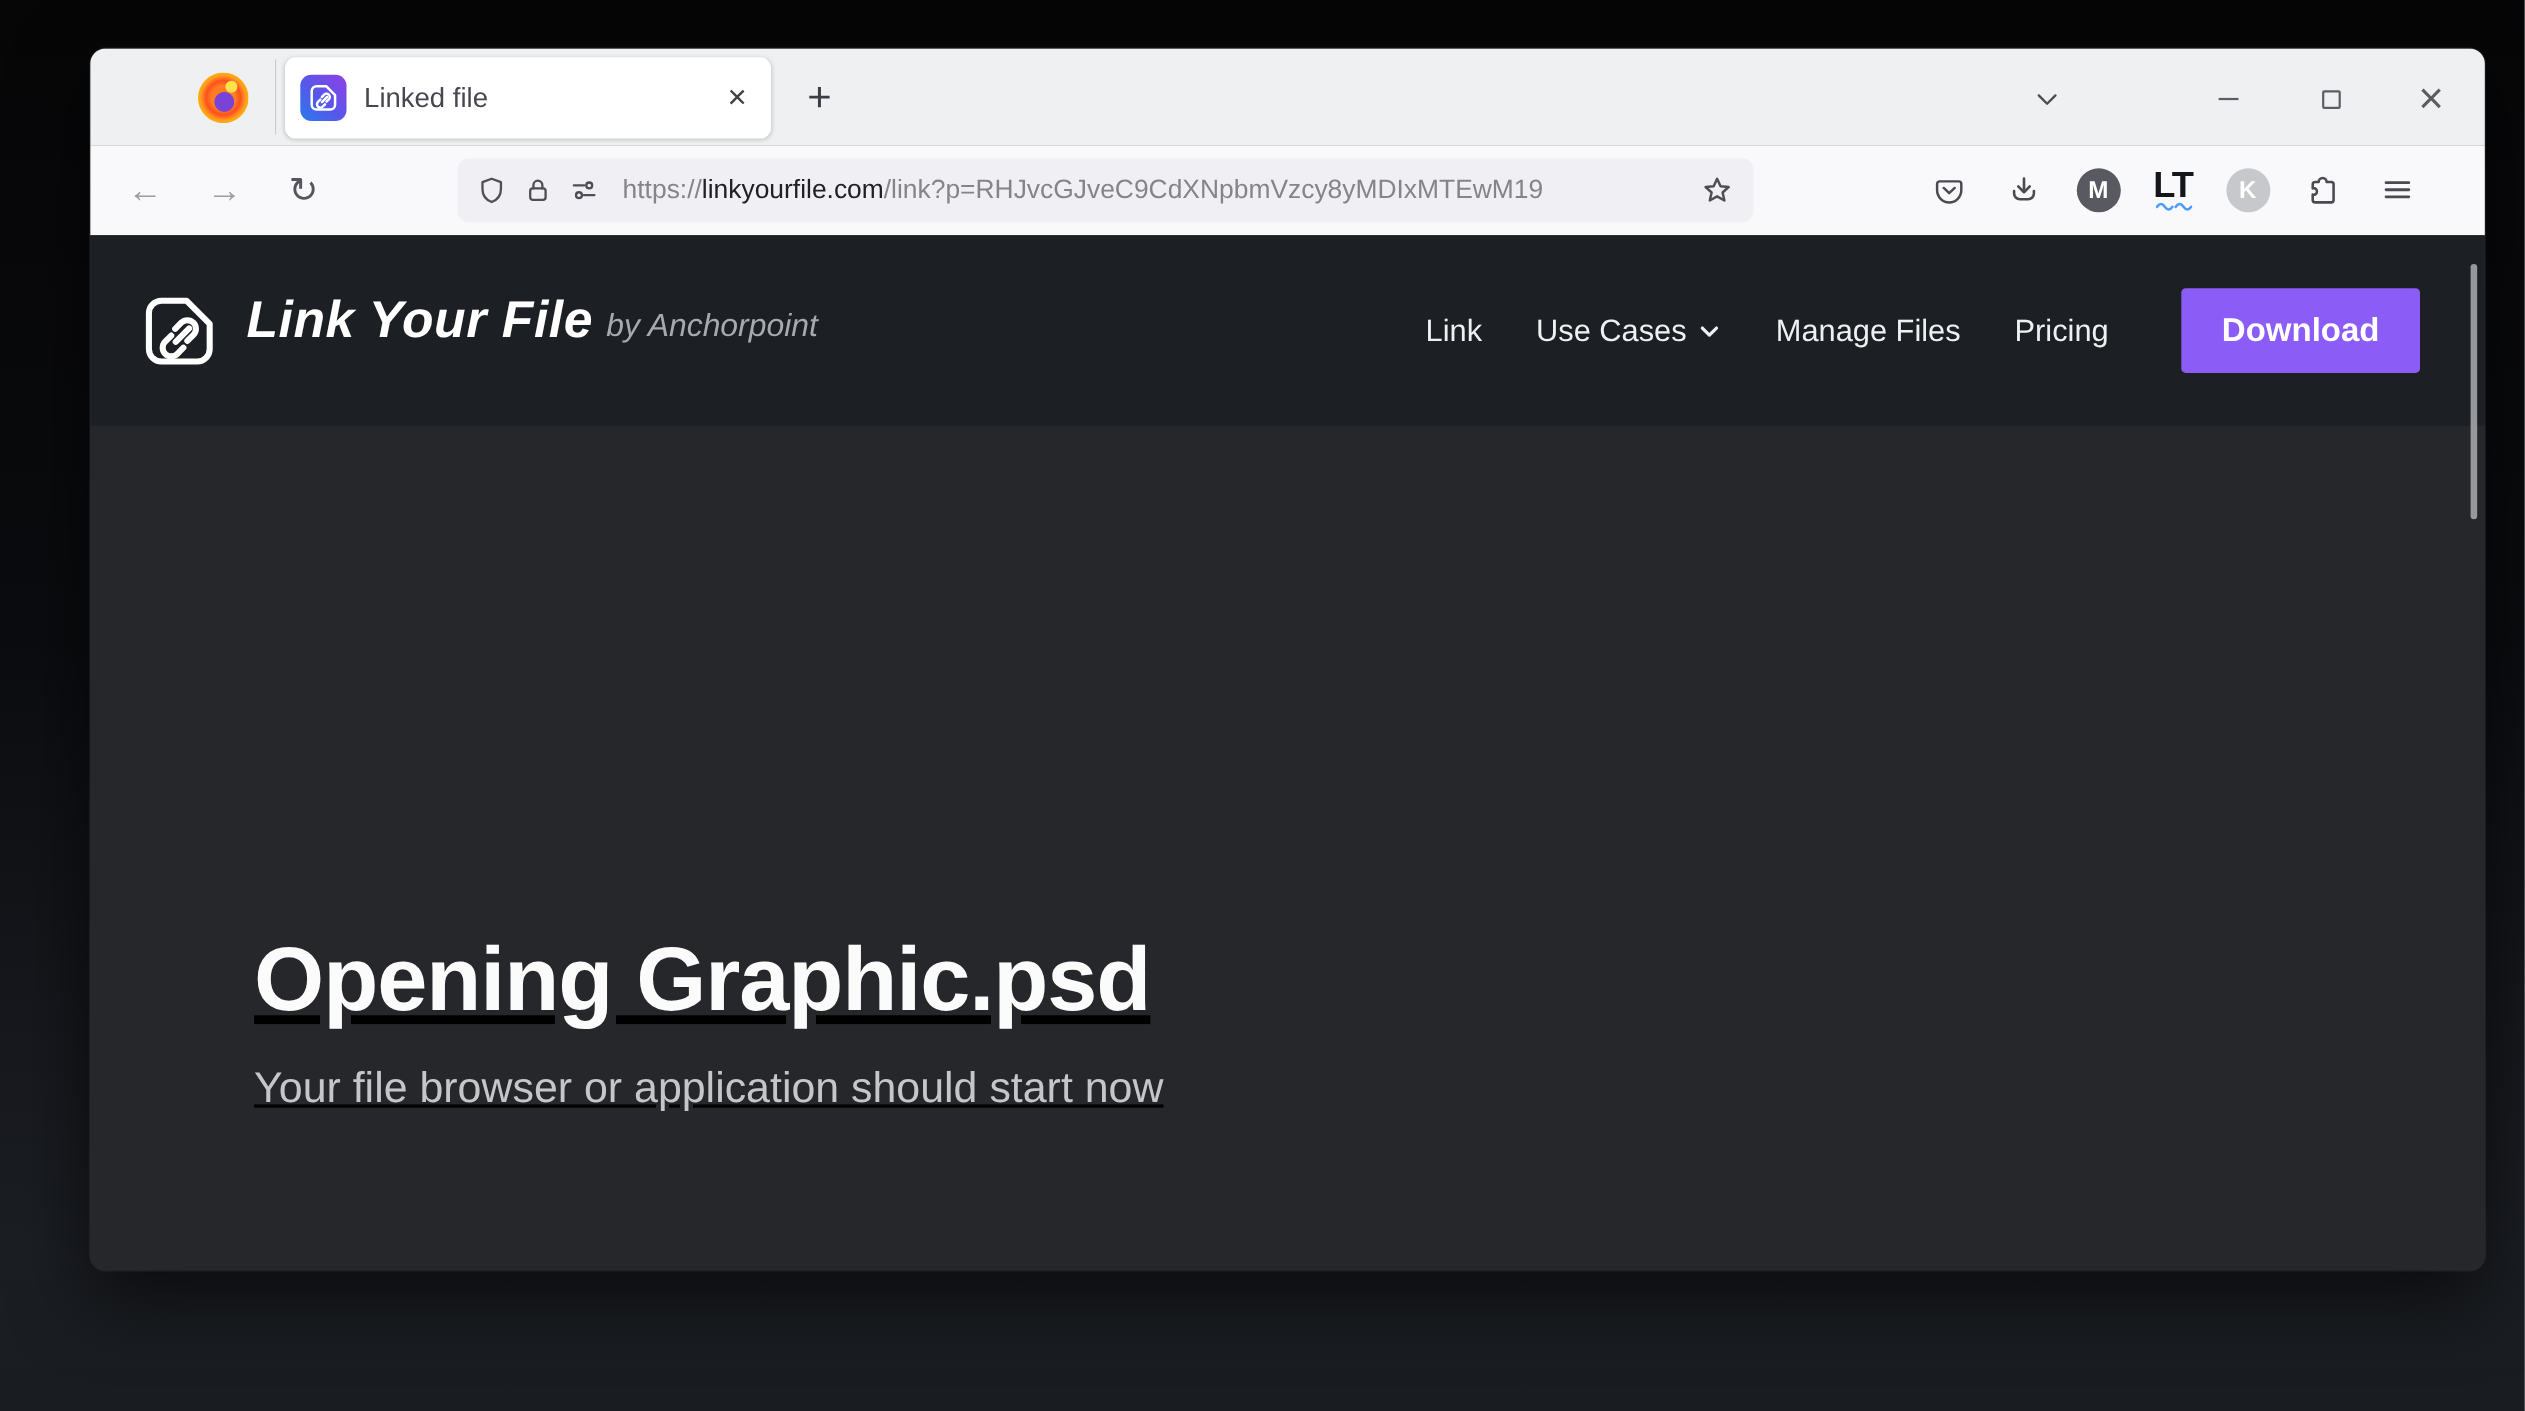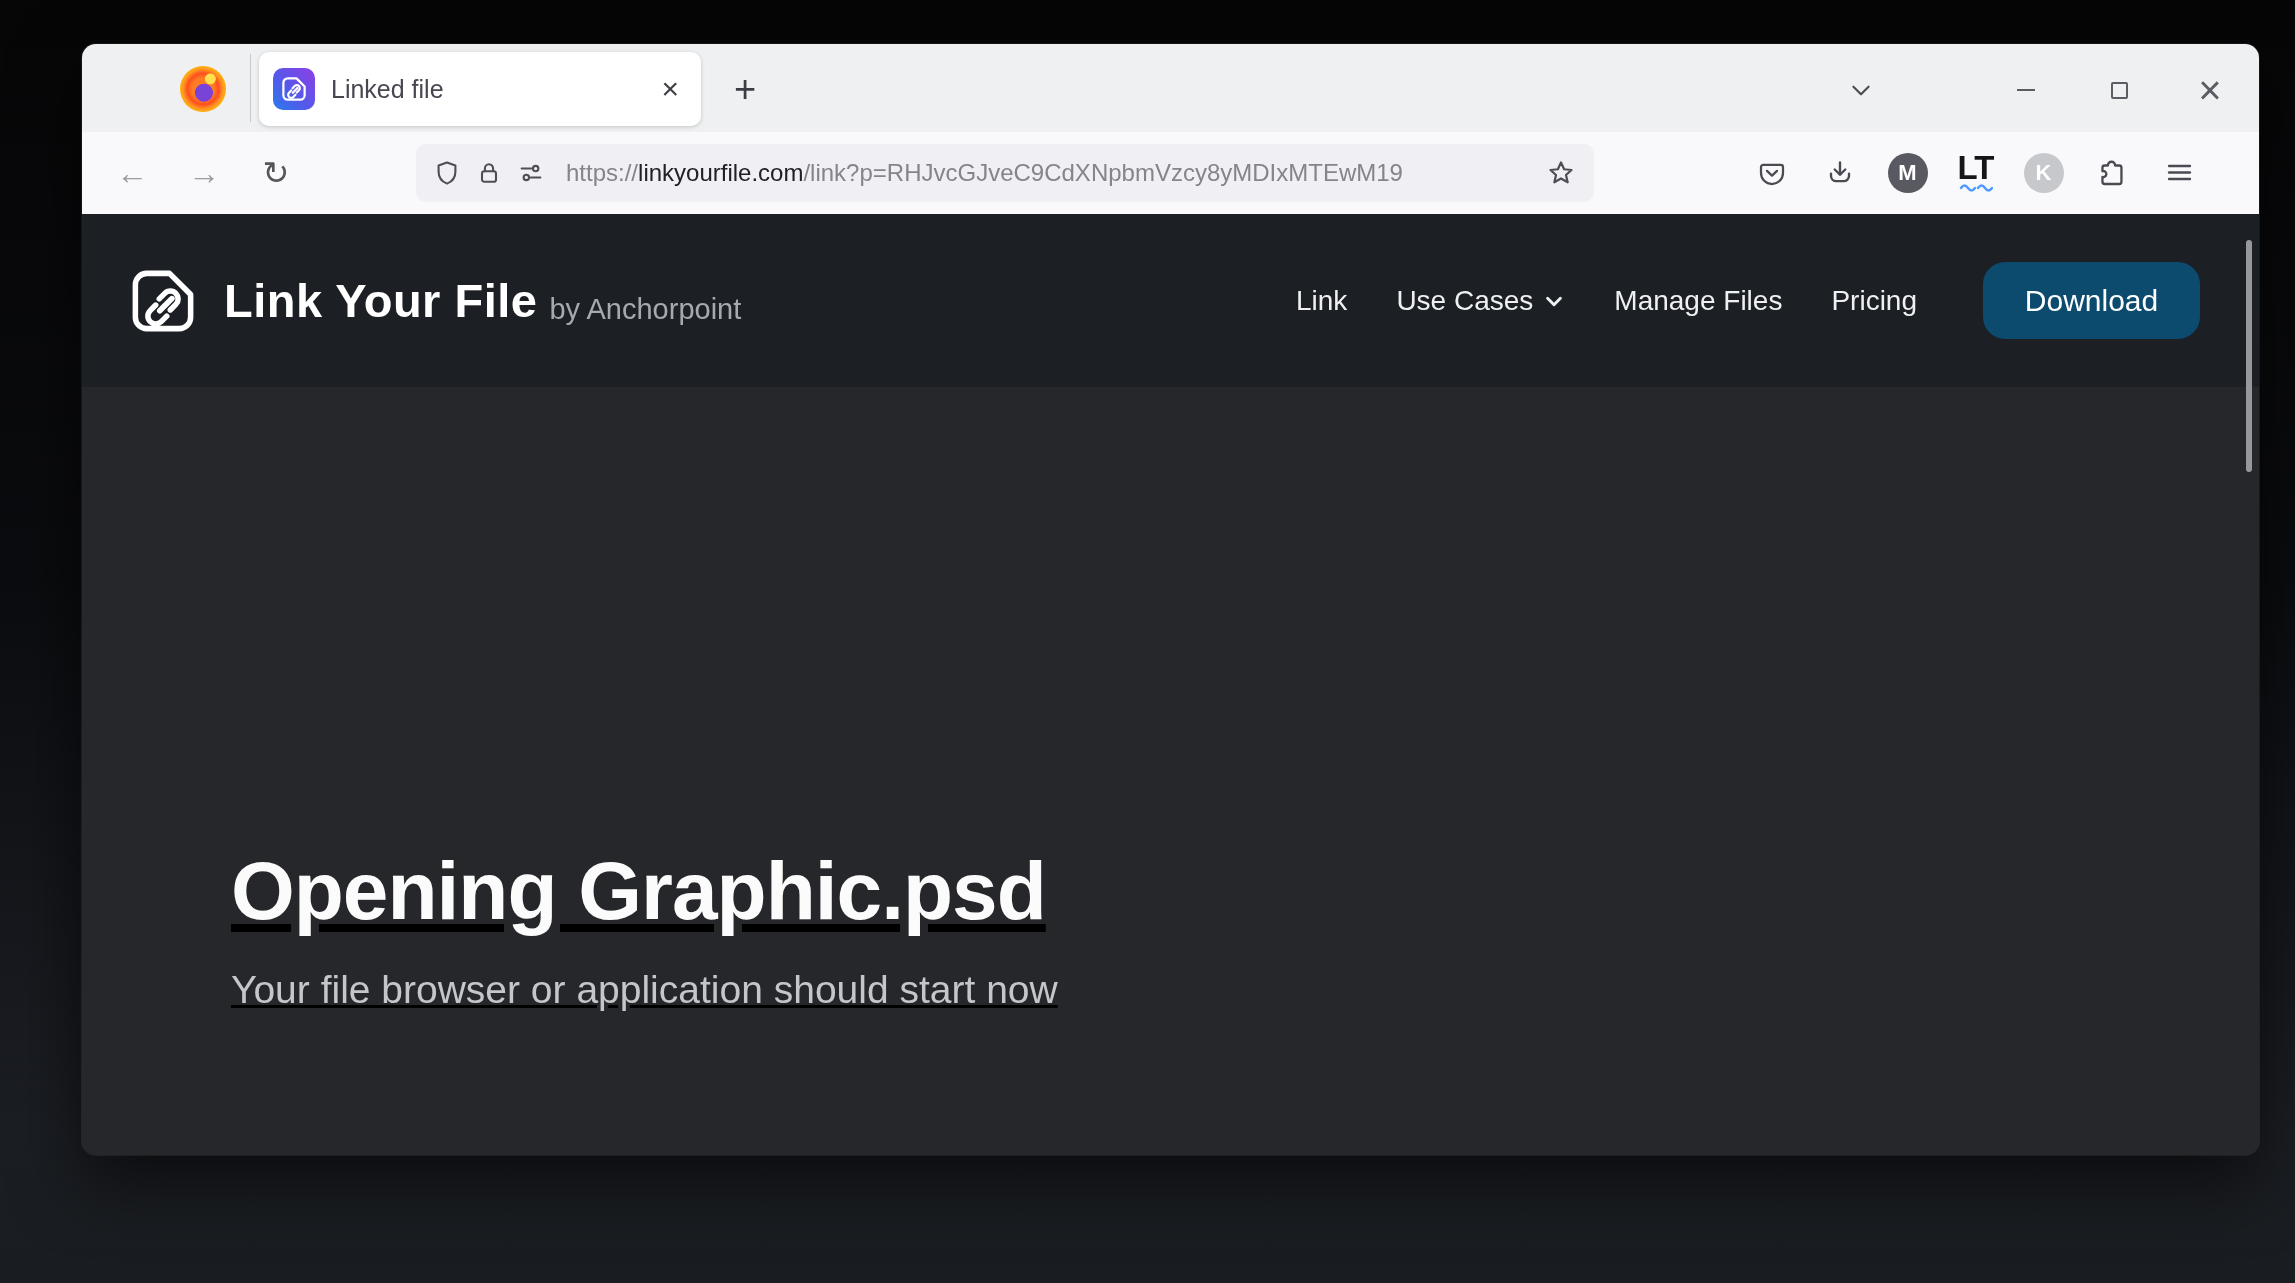--- a/index.html
+++ b/index.html
@@ -75,28 +75,28 @@
   .badge-m { background:#595961; }
   .badge-k { background:#c7c8cc; }
   .lt-wrap { display:flex; flex-direction:column; align-items:center; }
   .lt-text { font-weight:800; font-size:33px; color:#15161a; letter-spacing:-1px; line-height:0.9; }
   
   .page { position:relative; height:941px; background:#26272b; }
   .site-header {
     height:173px; background:#1c1f24; display:flex; align-items:center;
     padding:0 59px 0 42px;
   }
-  .logo { display:flex; align-items:center; }
+  .logo { display:flex; align-items:flex-start;font-style:italic; }
   .brand-name { margin-left:22px; font-size:47px; font-weight:700; color:#ffffff; letter-spacing:0.5px; }
   .brand-byline { margin-left:12px; margin-top:18px; font-size:29px; color:#a6a9ae; }
   .main-nav { margin-left:auto; display:flex; align-items:center; gap:49px; }
   .nav-item { font-size:28px; color:#eef0f2; display:flex; align-items:center; gap:10px; white-space:nowrap; }
   .dl-btn {
-    margin-left:17px; width:217px; height:77px; border-radius:22px; border:none;
-    background:#0c4a6e; color:#ffffff; font-family:inherit; font-size:30px; font-weight:400;
+    margin-left:17px; width:217px; height:77px; border-radius:4px; border:none;
+    background:#8b5cf6; color:#ffffff; font-family:inherit; font-size:30px; font-weight:700;
     display:flex; align-items:center; justify-content:center;
   }
   .hero { position:absolute; left:149px; top:630px;text-decoration:underline; }
   .hero h1 { font-size:82px; font-weight:700; color:#fbfbfc; letter-spacing:-1px; }
   .hero p { margin-top:30px; font-size:39px; color:#c5c6c9; }
   .scroll-thumb { position:absolute; right:7px; top:26px; width:6px; height:232px; border-radius:3px; background:#97989c; }
   svg { stroke-linecap:round; stroke-linejoin:round; }
 </style>
 </head>
 <body>

